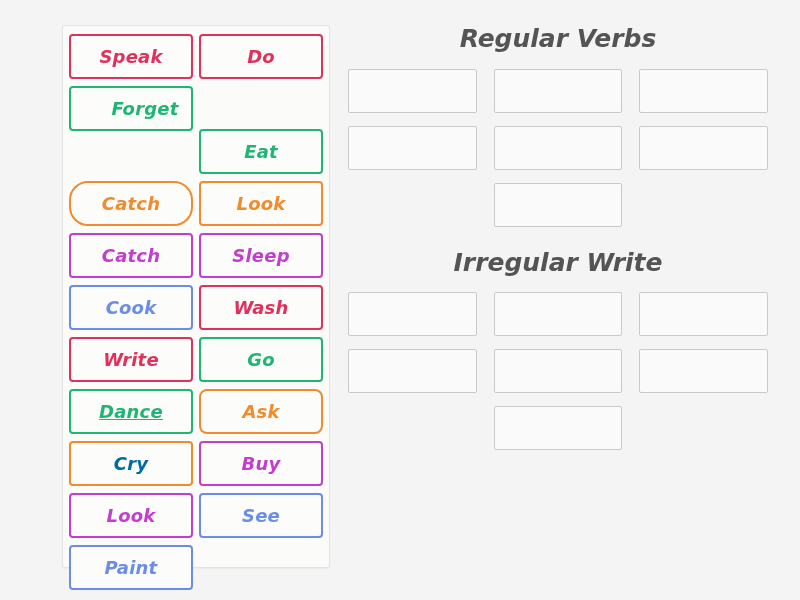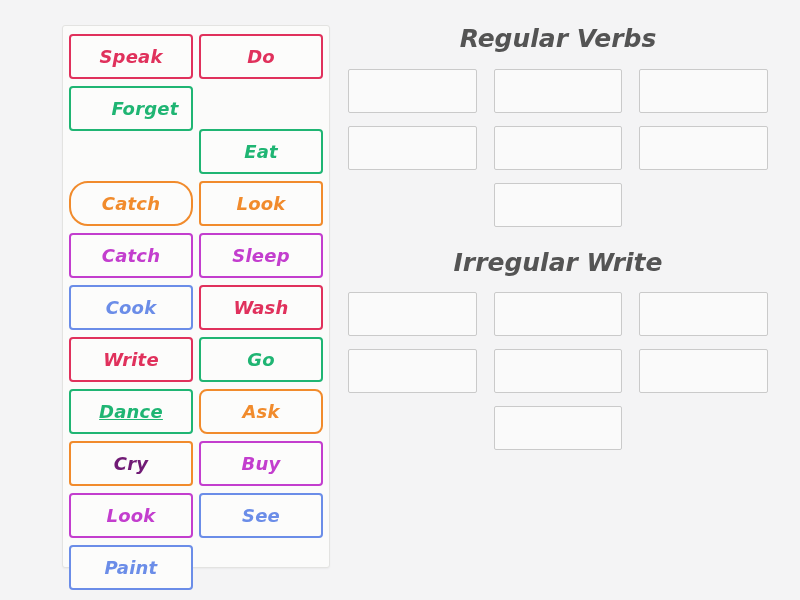--- a/index.html
+++ b/index.html
@@ -151,21 +151,21 @@
         <div class="word-card" style="border-color: rgb(31, 181, 115);">
           <span class="word-label" style="color: rgb(31, 181, 115);">Go</span>
         </div>
         <div class="word-card" style="border-color: rgb(31, 181, 115);">
           <span class="word-label" style="color: rgb(31, 181, 115); text-decoration: underline;">Dance</span>
         </div>
         <div class="word-card" style="border-color: rgb(241, 139, 44); border-radius: 8px;">
           <span class="word-label" style="color: rgb(241, 139, 44);">Ask</span>
         </div>
         <div class="word-card" style="border-color: rgb(241, 139, 44);">
-          <span class="word-label" style="color: #701a75;">Cry</span>
+          <span class="word-label" style="color: #0369a1;">Cry</span>
         </div>
         <div class="word-card" style="border-color: rgb(195, 62, 206);">
           <span class="word-label" style="color: rgb(195, 62, 206);">Buy</span>
         </div>
         <div class="word-card" style="border-color: rgb(195, 62, 206);">
           <span class="word-label" style="color: rgb(195, 62, 206);">Look</span>
         </div>
         <div class="word-card" style="border-color: rgb(107, 141, 232);">
           <span class="word-label" style="color: rgb(107, 141, 232);">See</span>
         </div>

